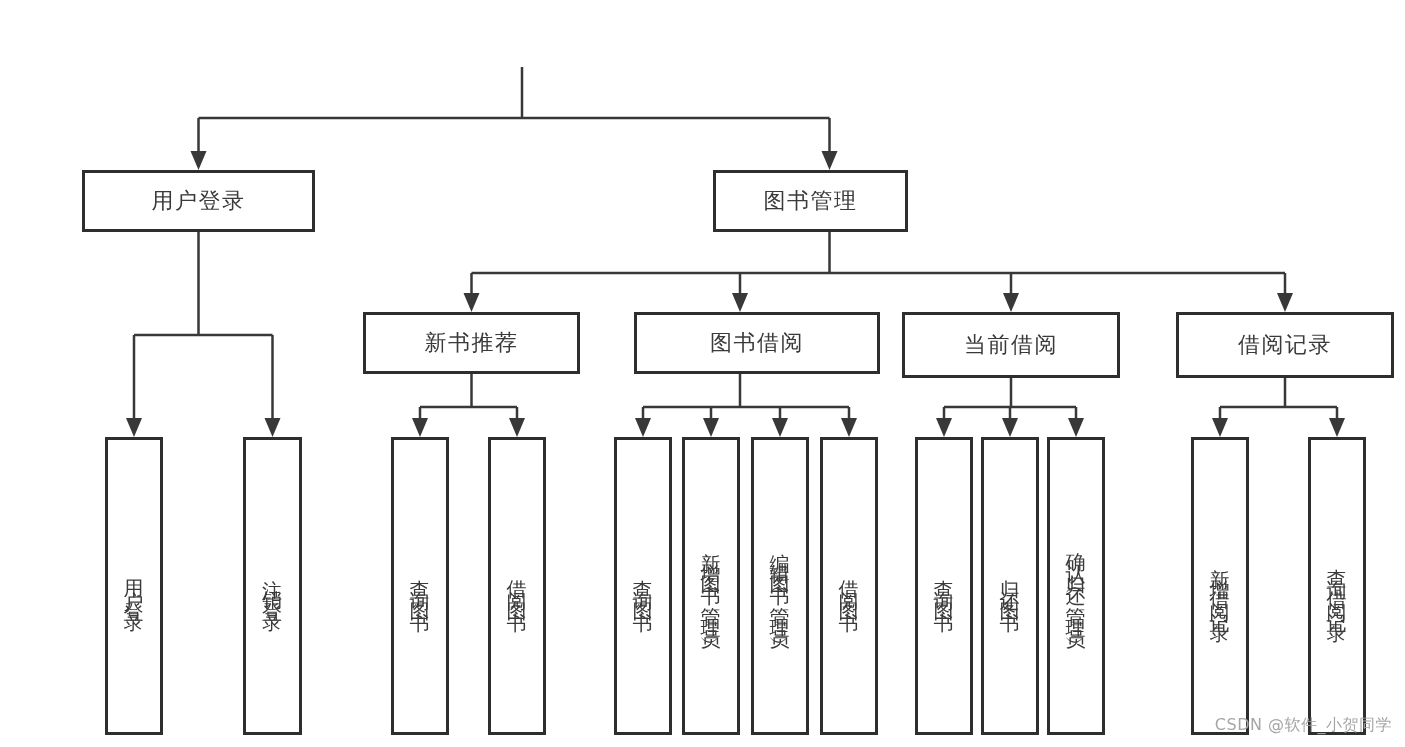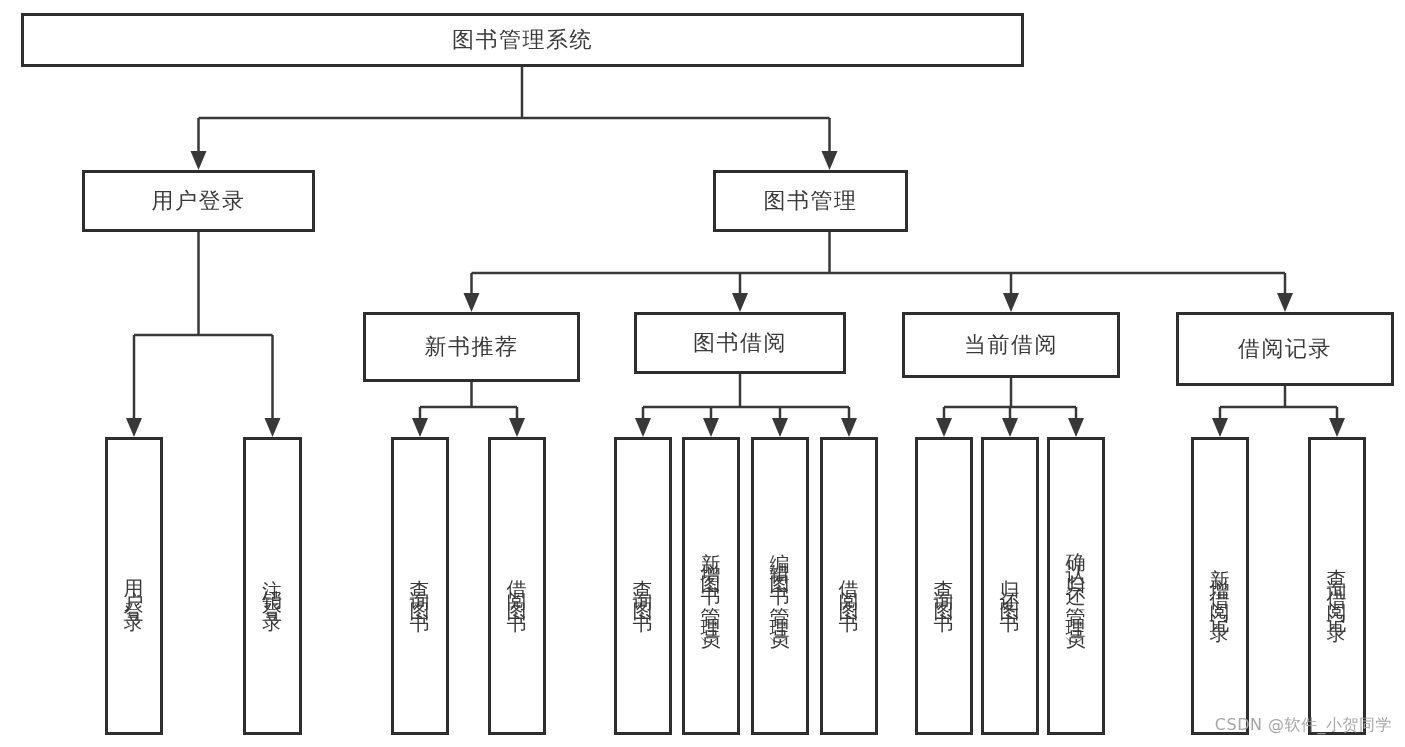--- a/index.html
+++ b/index.html
@@ -96,29 +96,28 @@
       <polygon points="1068,418 1084,418 1076,437"></polygon>
     </g>
 
     <g>
       <path d="M1285,374 V407 M1220,407 H1337 M1220,407 V420 M1337,407 V420"></path>
       <polygon points="1212,418 1228,418 1220,437"></polygon>
       <polygon points="1329,418 1345,418 1337,437"></polygon>
     </g>
   </svg>
 
-  <div class="node h" style="left:21px;top:13px;width:1003px;height:54px">图书管理系统</div>
 
   <div class="node h" style="left:82px;top:170px;width:233px;height:62px">用户登录</div>
   <div class="node h" style="left:713px;top:170px;width:195px;height:62px">图书管理</div>
 
-  <div class="node h" style="left:363px;top:312px;width:217px;height:70px">新书推荐</div>
-  <div class="node h" style="left:634px;top:312px;width:212px;height:62px">图书借阅</div>
+  <div class="node h" style="left:363px;top:312px;width:217px;height:62px">新书推荐</div>
+  <div class="node h" style="left:634px;top:312px;width:246px;height:62px">图书借阅</div>
   <div class="node h" style="left:902px;top:312px;width:218px;height:66px">当前借阅</div>
-  <div class="node h" style="left:1176px;top:312px;width:218px;height:74px">借阅记录</div>
+  <div class="node h" style="left:1176px;top:312px;width:218px;height:66px">借阅记录</div>
 
   <div class="node v" style="left:105px;top:437px;width:58px;height:298px">用户登录</div>
   <div class="node v" style="left:243px;top:437px;width:59px;height:298px">注销登录</div>
 
   <div class="node v" style="left:391px;top:437px;width:58px;height:298px">查询图书</div>
   <div class="node v" style="left:488px;top:437px;width:58px;height:298px">借阅图书</div>
 
   <div class="node v" style="left:614px;top:437px;width:58px;height:298px">查询图书</div>
   <div class="node v" style="left:682px;top:437px;width:58px;height:298px">新增图书（管理员）</div>
   <div class="node v" style="left:751px;top:437px;width:58px;height:298px">编辑图书（管理员）</div>

